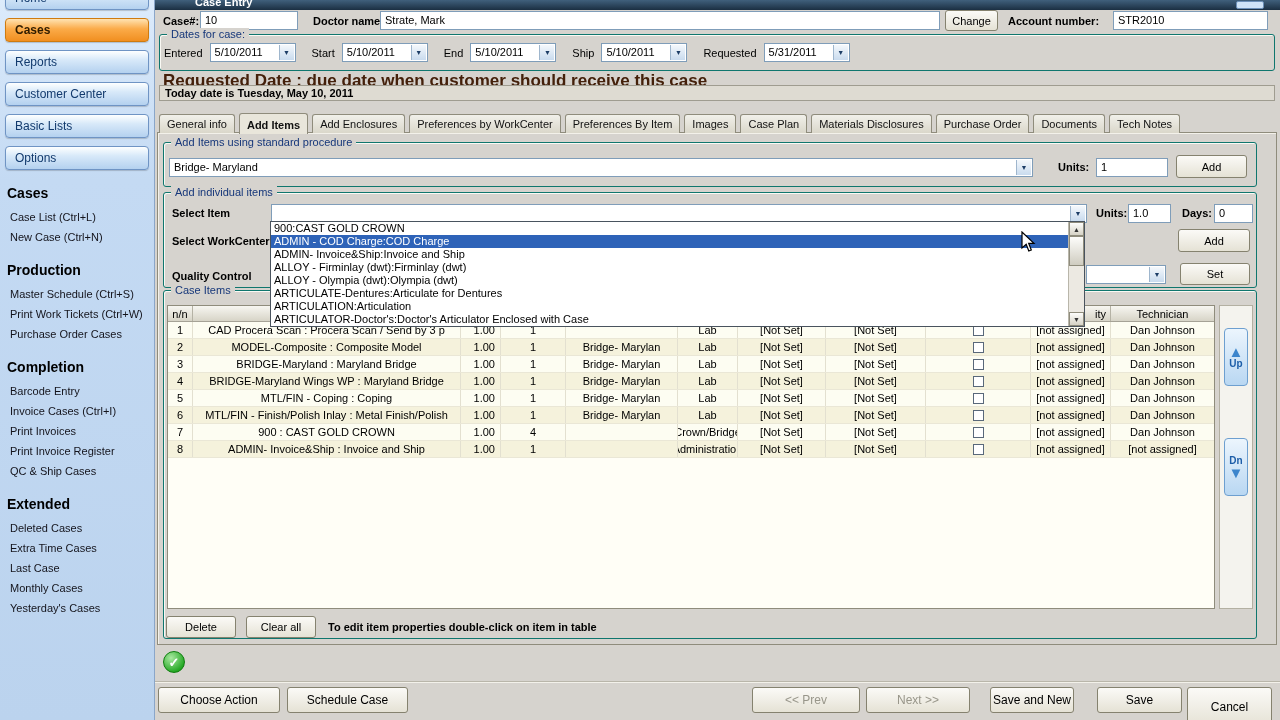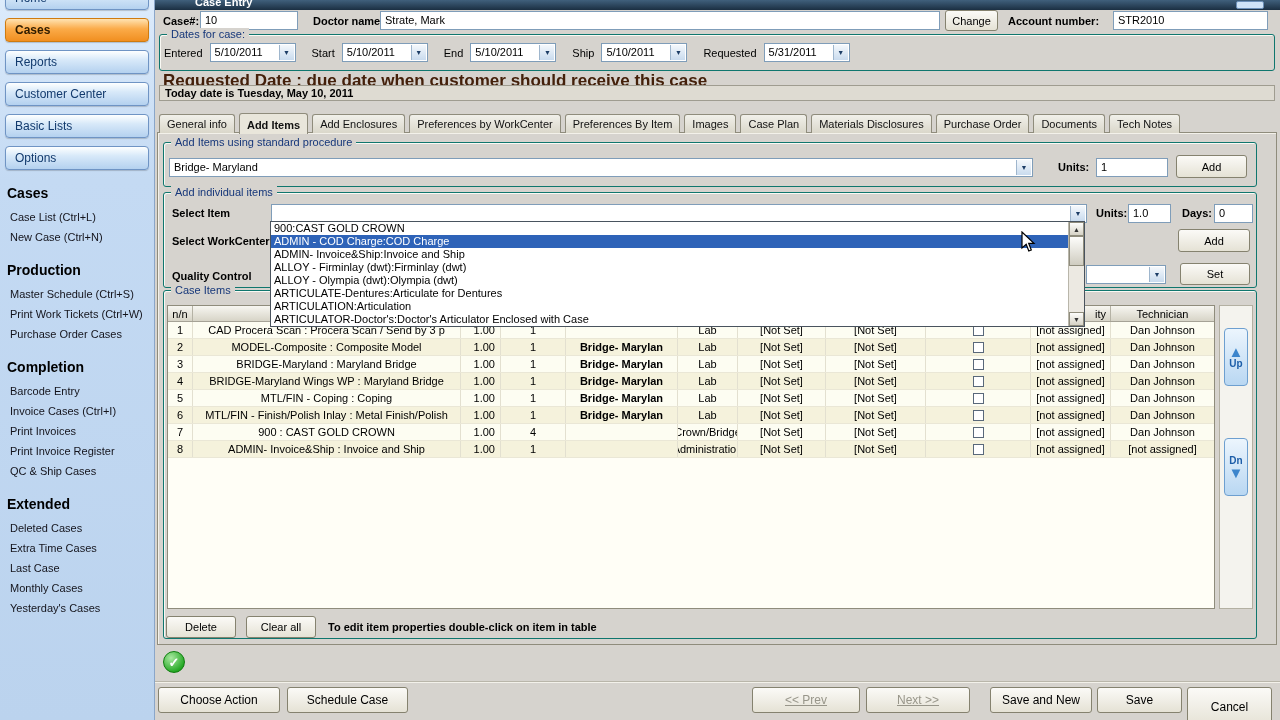--- a/index.html
+++ b/index.html
@@ -28,21 +28,21 @@
   .lbl { position:absolute; font-size:11px; white-space:nowrap;font-weight:bold; }
   .input { position:absolute; background:#fff; border:1px solid #7f9db9; font-size:11px; padding:2px 0 0 4px; white-space:nowrap; overflow:hidden; }
   .combo { position:absolute; background:#fff; border:1px solid #7f9db9; font-size:11px; }
   .cval { position:absolute; left:4px; top:2px; right:17px; white-space:nowrap; overflow:hidden; }
   .carr { position:absolute; top:1px; right:1px; bottom:1px; width:15px; display:flex; align-items:center; justify-content:center;
     background:linear-gradient(180deg,#f4f8fc,#c9dbee); border-left:1px solid #9fb6cd; font-size:7px; color:#1c3d66; }
 
   .btn { position:absolute; display:flex; align-items:center; justify-content:center; cursor:pointer;
     background:linear-gradient(180deg,#fbfaf7,#e5e2d5); border:1px solid #85826f; border-radius:3px; font-size:11px; color:#000; }
   .btn.big { font-size:12px; }
-  .btn.disabled { color:#98968a;text-decoration:underline; }
+  .btn.disabled { color:#98968a; }
 
   .group { position:absolute; border:1px solid #0f766e; border-radius:3px; box-shadow:inset 1px 1px 0 #faf9f4; }
   .gtitle { position:absolute; top:-7px; left:7px; background:#d6d3ce; padding:0 4px; font-size:11px; color:#16377a; white-space:nowrap; }
 
   .note { position:absolute; font-weight:bold; font-size:17px; color:#44200a; white-space:nowrap; }
   .todaybar { position:absolute; background:#dedbd2; border:1px solid #9f9c90; font-weight:bold; font-size:11px; padding:1px 0 0 5px; }
 
   .tabs { position:absolute; left:4px; top:112px; display:flex; align-items:flex-end; height:21px; z-index:3; }
   .tab { padding:3px 7px; margin-right:4px; background:linear-gradient(#f1f0ea,#dad7ca); border:1px solid #8f8c7c; border-bottom:none;
     border-radius:3px 3px 0 0; font-size:11px; color:#111; white-space:nowrap; cursor:pointer; }
@@ -62,21 +62,21 @@
 
   
   .tbl { position:absolute; left:12px; top:305px; width:1048px; height:304px; background:#fffef6; border:1px solid #8f8c7c; overflow:hidden; }
   .thead { display:flex; height:16px; background:linear-gradient(#f7f6f1,#d7d4c7); border-bottom:1px solid #a5a296; }
   .th { border-right:1px solid #b5b2a5; display:flex; align-items:center; justify-content:center; overflow:hidden; white-space:nowrap; font-size:11px; }
   .trow { display:flex; height:17px; border-bottom:1px solid #eae7d6; font-size:11px; cursor:default; }
   .tbody > div:nth-of-type(odd) { background:#fdfdf2; }
   .tbody > div:nth-of-type(even) { background:#f5f2dc; }
   .td { border-right:1px solid #e3e0d0; display:flex; align-items:center; justify-content:center; overflow:hidden; white-space:nowrap; }
   .col-n { width:25px; } .col-item { width:268px; } .col-units { width:40px; justify-content:flex-end; padding-right:5px; }
-  .col-qty { width:65px; } .col-proc { width:112px;font-weight:bold; } .col-wc { width:60px; } .col-s1 { width:88px; } .col-s2 { width:100px; }
+  .col-qty { width:65px; } .col-proc { width:112px; } .col-wc { width:60px; } .col-s1 { width:88px; } .col-s2 { width:100px; }
   .col-chk { width:105px; } .col-t1 { width:80px; } .col-t2 { width:103px; border-right:none; }
   .thead .col-t1 { justify-content:flex-end; padding-right:4px; }
   .cb { width:11px; height:11px; background:#fff; border:1px solid #59687a; cursor:pointer; }
 
   .sidepanel { position:absolute; left:1064px; top:305px; width:34px; height:304px; background:#f4f3ee; border:1px solid #b3b0a2; }
   .updn { position:absolute; left:4px; width:24px; height:58px; display:flex; flex-direction:column; align-items:center; justify-content:center;
     background:linear-gradient(#ecf5fd,#b9d7f2); border:1px solid #6d9fd0; border-radius:4px; color:#1c5da8; font-weight:bold; font-size:10px; cursor:pointer; }
   .updn .tri { font-size:15px; line-height:13px; color:#3c85cc; }
 
   .okicon { position:absolute; left:8px; top:651px; width:22px; height:22px; border-radius:50%; color:#fff; font-weight:bold; font-size:13px;
@@ -437,21 +437,21 @@
     </div>
 
     <div class="okicon">✓</div>
 
     <div class="footline"></div>
 
     <div class="btn big" style="left:3px;top:687px;width:122px;height:26px">Choose Action</div>
     <div class="btn big" style="left:132px;top:687px;width:121px;height:26px">Schedule Case</div>
     <div class="btn big disabled" style="left:597px;top:687px;width:108px;height:26px">&lt;&lt; Prev</div>
     <div class="btn big disabled" style="left:711px;top:687px;width:104px;height:26px">Next &gt;&gt;</div>
-    <div class="btn big" style="left:835px;top:687px;width:102px;height:26px">Save and New</div>
+    <div class="btn big" style="left:835px;top:687px;width:84px;height:26px">Save and New</div>
     <div class="btn big" style="left:942px;top:687px;width:85px;height:26px">Save</div>
     <div class="btn big" style="left:1032px;top:687px;width:85px;height:40px">Cancel</div>
 
     <svg class="cursor" width="15" height="22" viewBox="0 0 15 22">
       <polygon points="1,1 1,17 5.2,13.2 7.8,20 10.3,19 7.7,12.4 13,12.4" fill="#ffffff" stroke="#000000" stroke-width="1.2"></polygon>
     </svg>
   </main>
 </div>
 
 </body></html>

